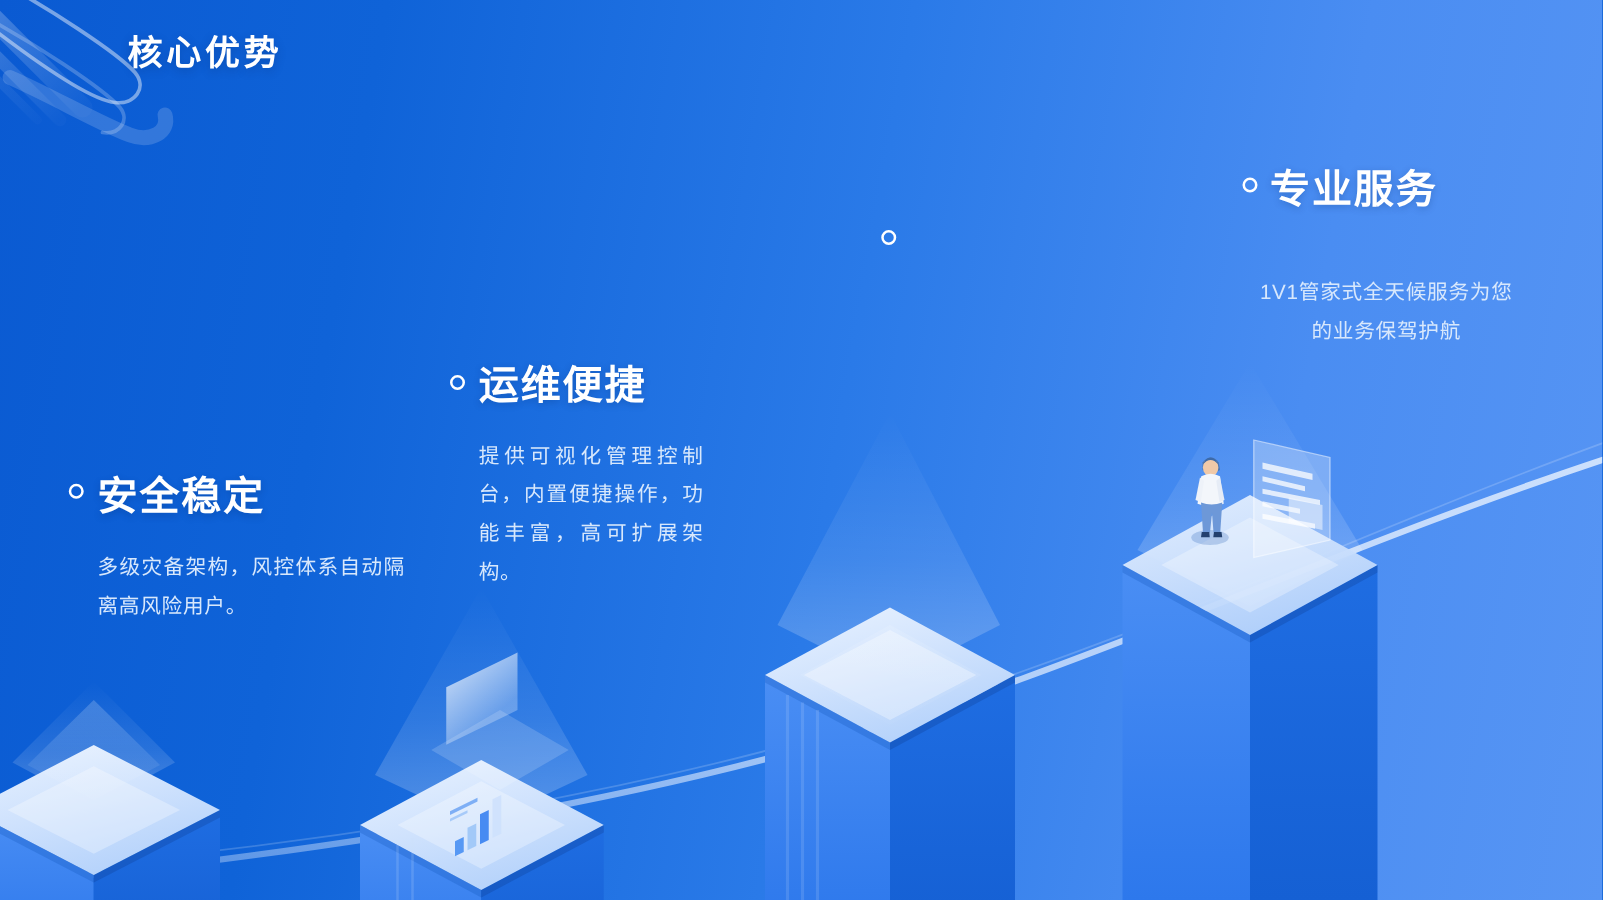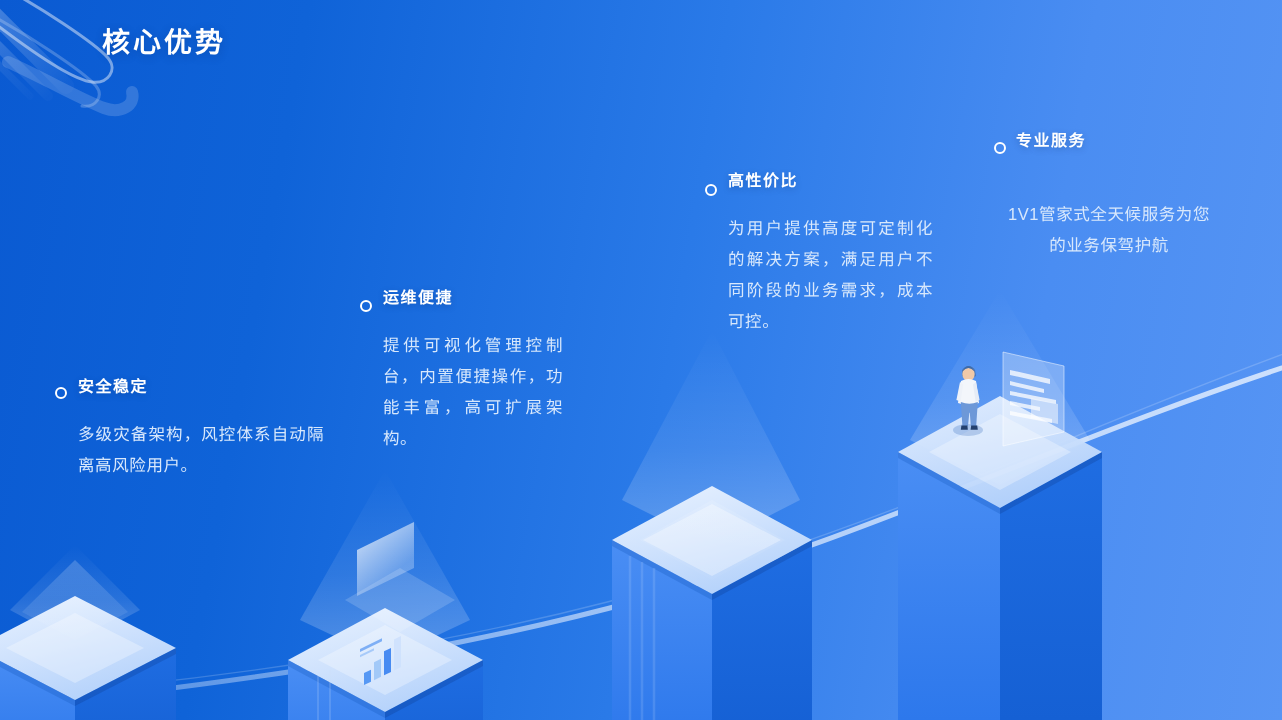--- a/index.html
+++ b/index.html
@@ -34,21 +34,21 @@
     text-shadow: 0 2px 8px rgba(4,40,100,.28);
     margin-left: 40px;
   }
 
   
   .feature {
     position: absolute;
   }
   .feature .f-title {
     color: #ffffff;
-    font-size: 16px;
+    font-size: 32px;
     font-weight: bold;
     letter-spacing: 1.5px;
     line-height: 1.25;
     margin: 0 0 22px 0;
     white-space: nowrap;
     text-shadow: 0 2px 6px rgba(4,40,100,.25);
   }
   .feature .f-body {
     color: #d8e8fc;
     font-size: 16.5px;
@@ -252,23 +252,19 @@
   <div class="feature" id="feature-0">
     <div class="f-title">安全稳定</div>
     <div class="f-body">多级灾备架构，风控体系自动隔离高风险用户。</div>
   </div>
 
   <div class="feature" id="feature-1">
     <div class="f-title">运维便捷</div>
     <div class="f-body">提供可视化管理控制台，内置便捷操作，功能丰富，高可扩展架构。</div>
   </div>
 
-  <div class="feature" id="feature-2">
-    <div class="f-title">高性价比</div>
-    <div class="f-body">为用户提供高度可定制化的解决方案，满足用户不同阶段的业务需求，成本可控。</div>
-  </div>
 
   <div class="feature centered" id="feature-3">
     <div class="f-title">专业服务</div>
     <div class="f-body">1V1管家式全天候服务为您的业务保驾护航</div>
   </div>
 
 </div>
 
 </body></html>

